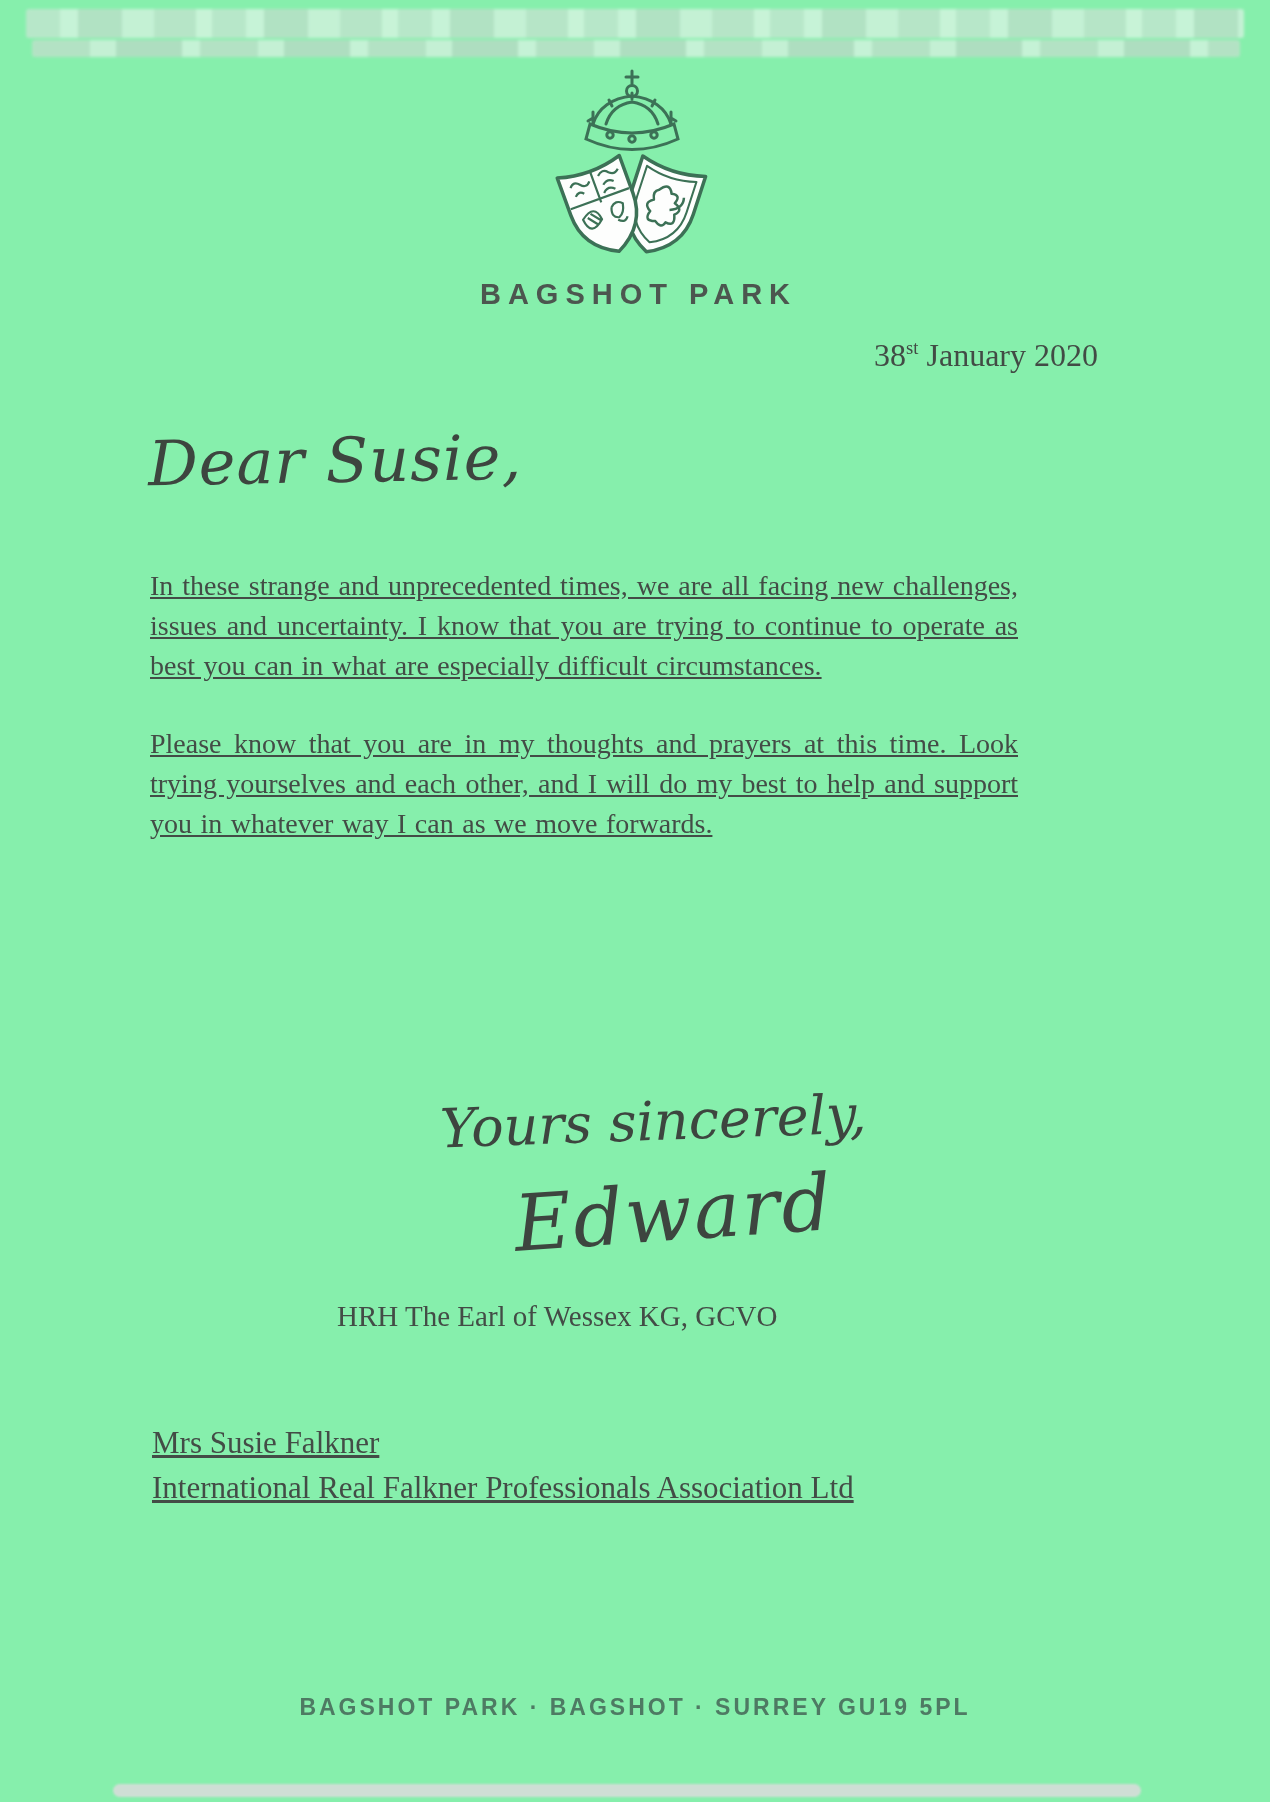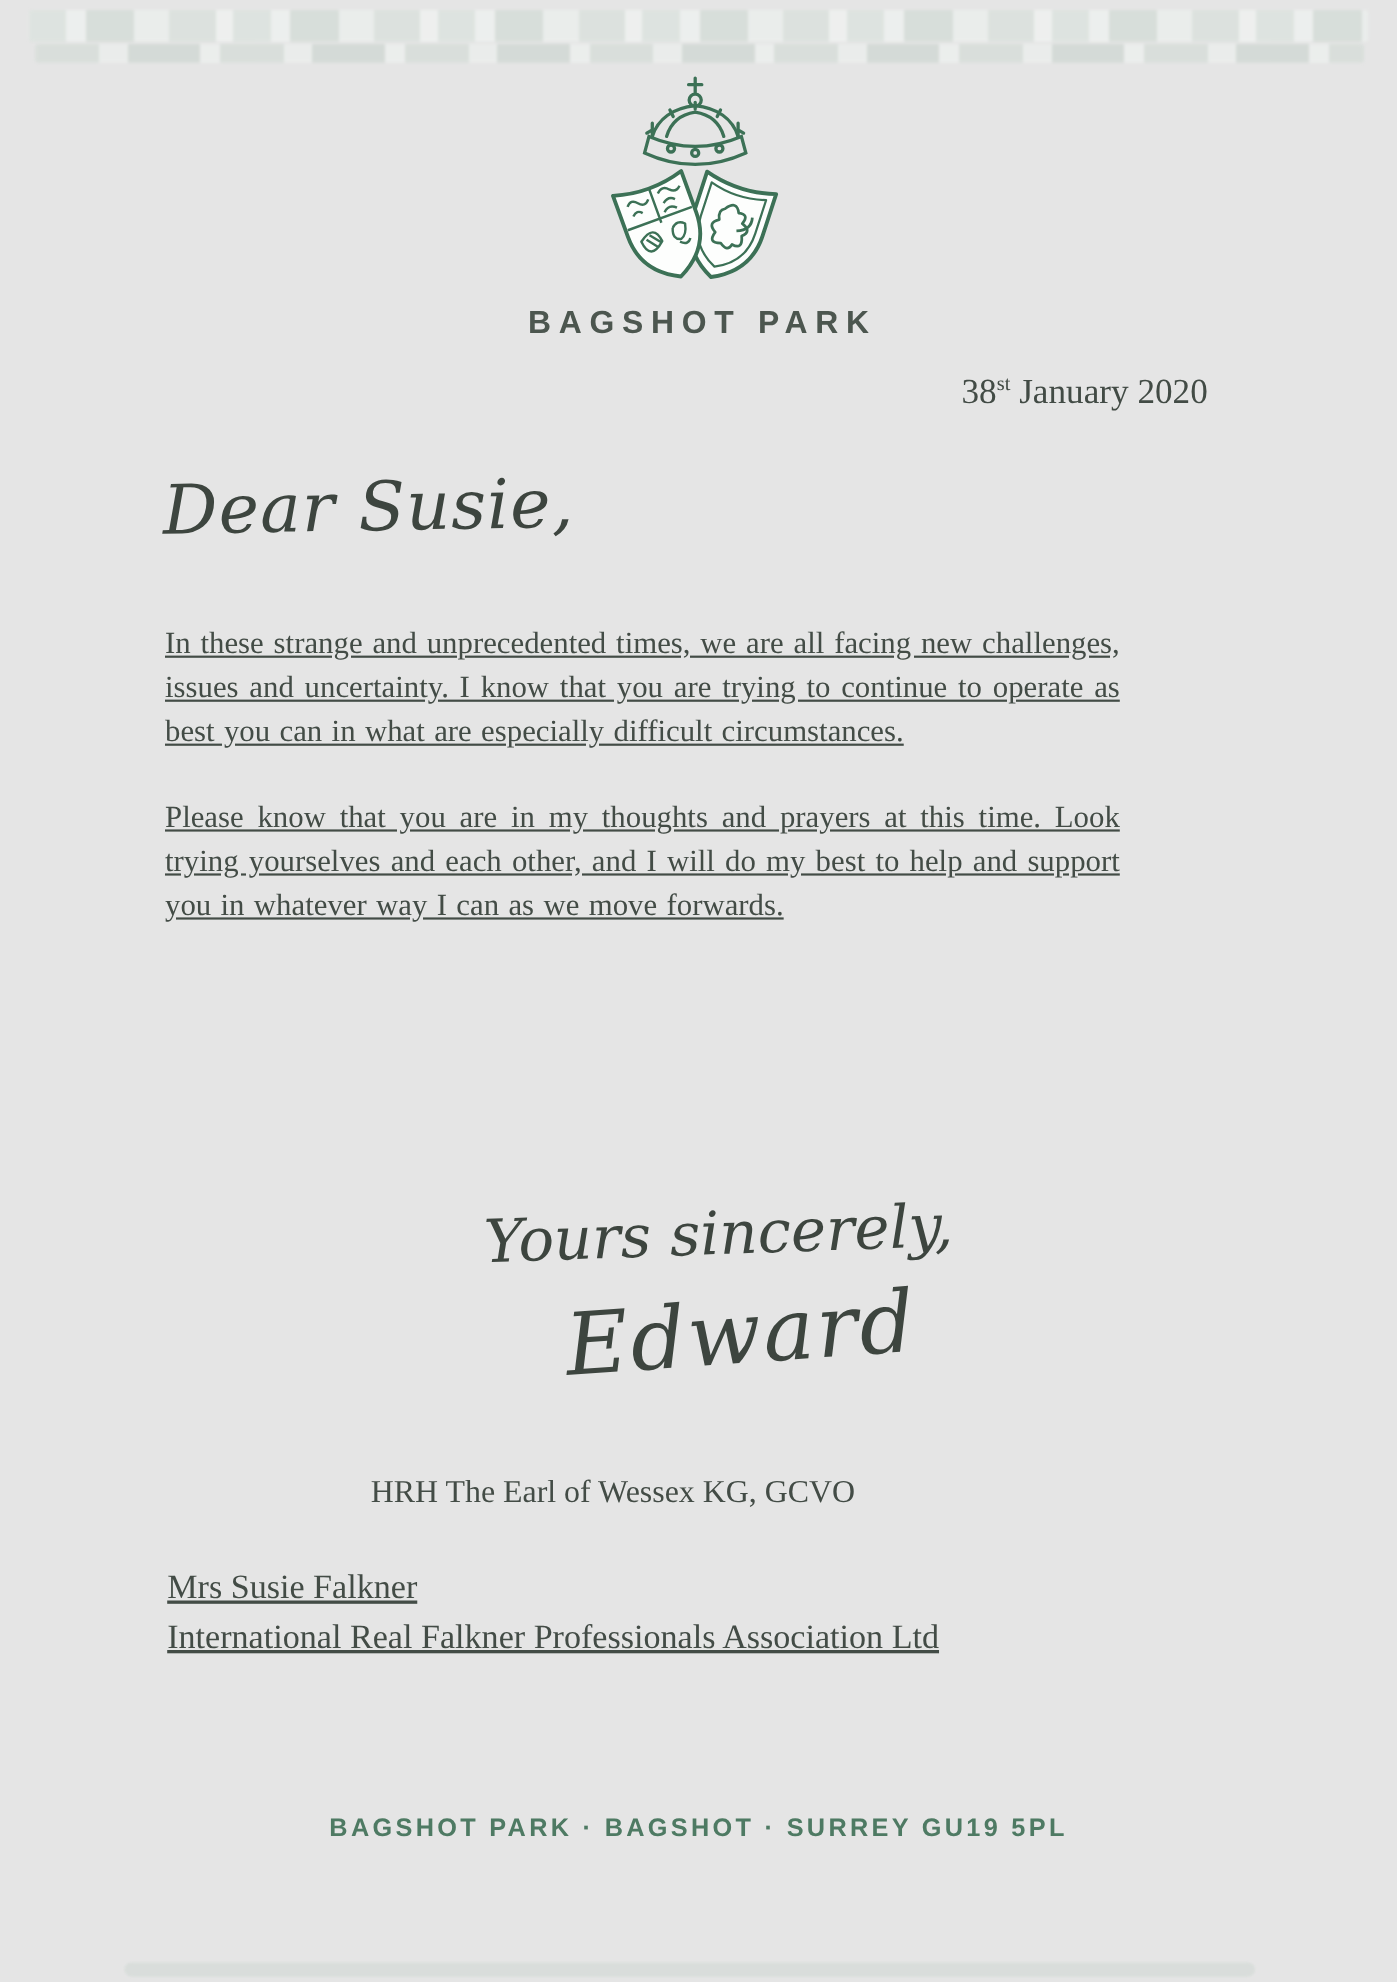--- a/index.html
+++ b/index.html
@@ -1,18 +1,18 @@
 <!DOCTYPE html>
 <html><head>
 <meta charset="utf-8">
 <style>
   html,body { margin:0; padding:0; background:#ffffff; }
   .page {
     position:relative; width:1270px; height:1802px;
-    background:#e5e5e5; overflow:hidden;
+    background:#86efac; overflow:hidden;
     font-family:"Liberation Serif", serif; color:#454e48;
   }
 
   
   .artifact-top { position:absolute; left:26px; top:9px; width:1218px; height:49px;
     filter:blur(1.6px); opacity:.6; }
   .artifact-top .row1 { position:absolute; top:0; left:0; right:0; height:29px; border-radius:3px;
     background:repeating-linear-gradient(90deg,#d9e3dd 0 34px,#f2f6f4 34px 52px,#cfdad3 52px 96px,#eef3f0 96px 128px,#d7e0da 128px 170px,#f4f7f5 170px 186px); }
   .artifact-top .row2 { position:absolute; top:31px; left:6px; right:4px; height:17px; border-radius:3px;
     background:repeating-linear-gradient(90deg,#d2dbd5 0 58px,#eef2f0 58px 84px,#cad4ce 84px 150px,#f0f4f2 150px 168px); }
@@ -29,25 +29,25 @@
   .hand { font-family:"DejaVu Serif", serif; font-style:italic; color:#3d453f; }
   .salutation { position:absolute; left:148px; top:424px; font-size:62px;
     transform:rotate(-1deg); letter-spacing:1px; }
   .valediction { position:absolute; left:440px; top:1090px; font-size:54px; transform:rotate(-2deg); }
   .signature   { position:absolute; left:514px; top:1168px; font-size:78px; transform:rotate(-4deg); letter-spacing:2px; }
 
   .body-text { position:absolute; left:150px; top:566px; width:868px;
     font-size:28px; line-height:40px; text-align:justify; word-spacing:1.5px; color:#434c46;text-decoration:underline; }
   .body-text p { margin:0 0 38px 0; }
 
-  .signatory { position:absolute; left:337px; top:1300px; font-size:29px; color:#434c46;margin-top:40px; }
+  .signatory { position:absolute; left:337px; top:1300px; font-size:29px; color:#434c46; }
 
   .recipient { position:absolute; left:152px; top:1420px; font-size:31px; line-height:45px; color:#434c46;text-decoration:underline; }
 
-  .footer { position:absolute; left:0; top:1648px; width:1270px; text-align:center;
+  .footer { position:absolute; left:0; top:1694px; width:1270px; text-align:center;
     font-family:"Liberation Sans", sans-serif; font-weight:bold; color:#4e7a63; }
   .footer div { font-size:23px; letter-spacing:3px; margin-bottom:10px; }
 
   .artifact-bottom { position:absolute; left:113px; top:1784px; width:1028px; height:13px;
     background:#d8ddda; border-radius:7px; filter:blur(1px); opacity:.9; }
 </style>
 </head>
 <body>
 
 <div class="page">

